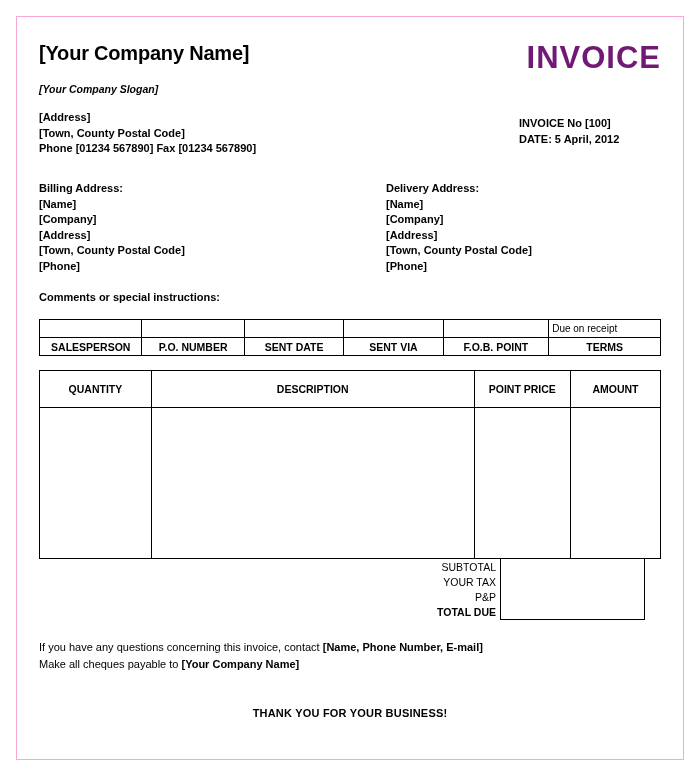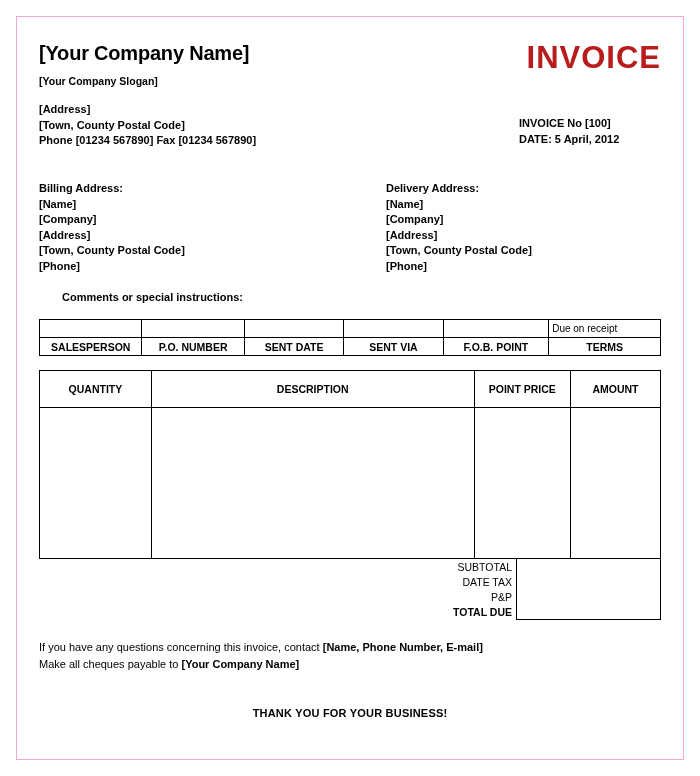--- a/index.html
+++ b/index.html
@@ -42,36 +42,37 @@
     font-size: 20px;
     font-weight: bold;
     letter-spacing: -0.2px;
     margin: 0;
     padding: 0;
     line-height: 24px;
   }
   .company-slogan {
     font-size: 10.5px;
     font-weight: bold;
-    margin-top: 10px;
+    font-style: italic;
+    margin-top: 18px;
     line-height: 13px;
   }
   .addr-block {
     margin-top: 14px;
     font-size: 11px;
     font-weight: bold;
     line-height: 15.5px;
   }
   .invoice-word {
     position: absolute;
     right: 0;
     top: 0;
     font-size: 31px;
     font-weight: bold;
-    color: #b91c1c;
+    color: #701a75;
     letter-spacing: 1px;
     line-height: 34px;
   }
   .invoice-meta {
     position: absolute;
     right: 4px;
     top: 75px;
     text-align: left;
     font-size: 11px;
     font-weight: bold;
@@ -97,21 +98,20 @@
     line-height: 15.5px;
   }
   .addr-col.left { left: 0; }
   .addr-col.right { left: 347px; }
   .addr-title { margin-bottom: 0; }
 
   .comments {
     margin-top: 18px;
     font-size: 11px;
     font-weight: bold;
-    margin-left: 23px;
   }
 
   
   table {
     border-collapse: collapse;
     width: 100%;
     table-layout: fixed;
   }
   .info-table {
     margin-top: 16px;
@@ -166,21 +166,21 @@
     border-bottom: 1px solid #000;
   }
 
   
   .totals {
     position: relative;
     height: 62px;
   }
   .totals table {
     position: absolute;
-    right: 0;
+    right: 16px;
     top: 0;
     width: 290px;
     border-collapse: collapse;
     table-layout: fixed;
   }
   .totals td {
     font-size: 10.5px;
     height: 15px;
     padding: 0 4px;
   }
@@ -318,21 +318,21 @@
     </div>
 
     <div class="totals">
       <table>
         <tbody>
             <tr class="first">
           <td class="label">SUBTOTAL</td>
           <td class="value"></td>
         </tr>
         <tr>
-          <td class="label">DATE TAX</td>
+          <td class="label">YOUR TAX</td>
           <td class="value"></td>
         </tr>
         <tr>
           <td class="label">P&amp;P</td>
           <td class="value"></td>
         </tr>
         <tr class="last">
           <td class="label">TOTAL DUE</td>
           <td class="value"></td>
         </tr>

